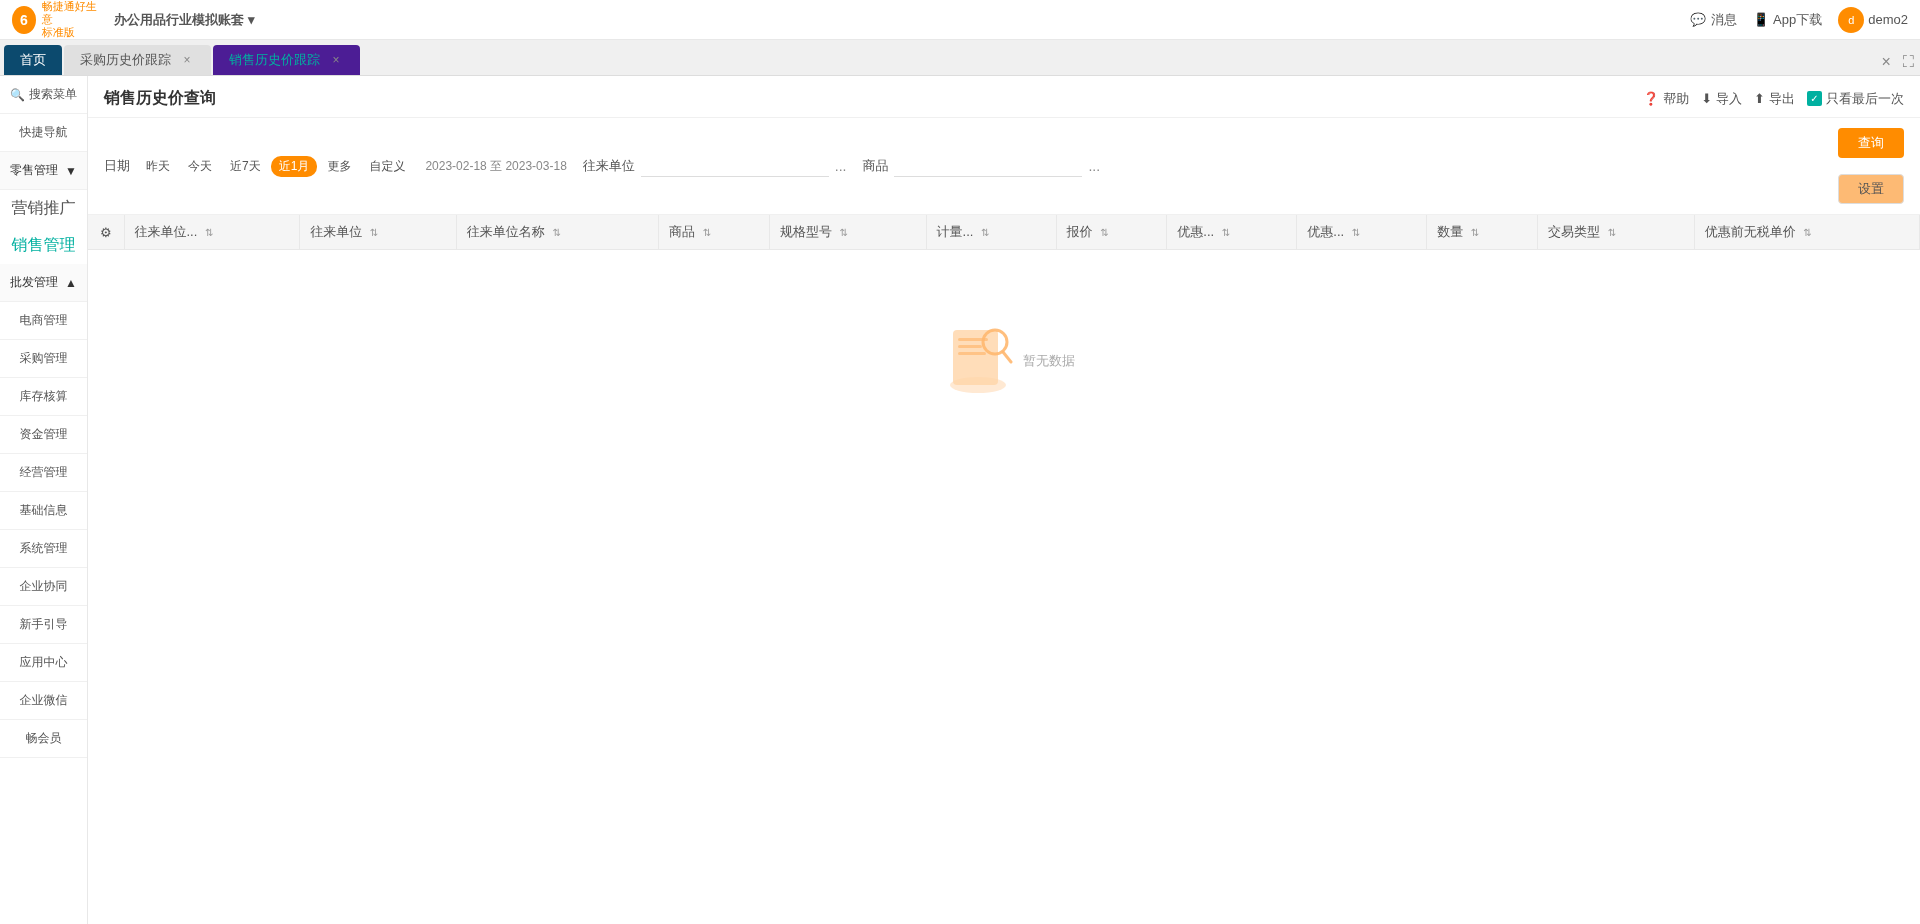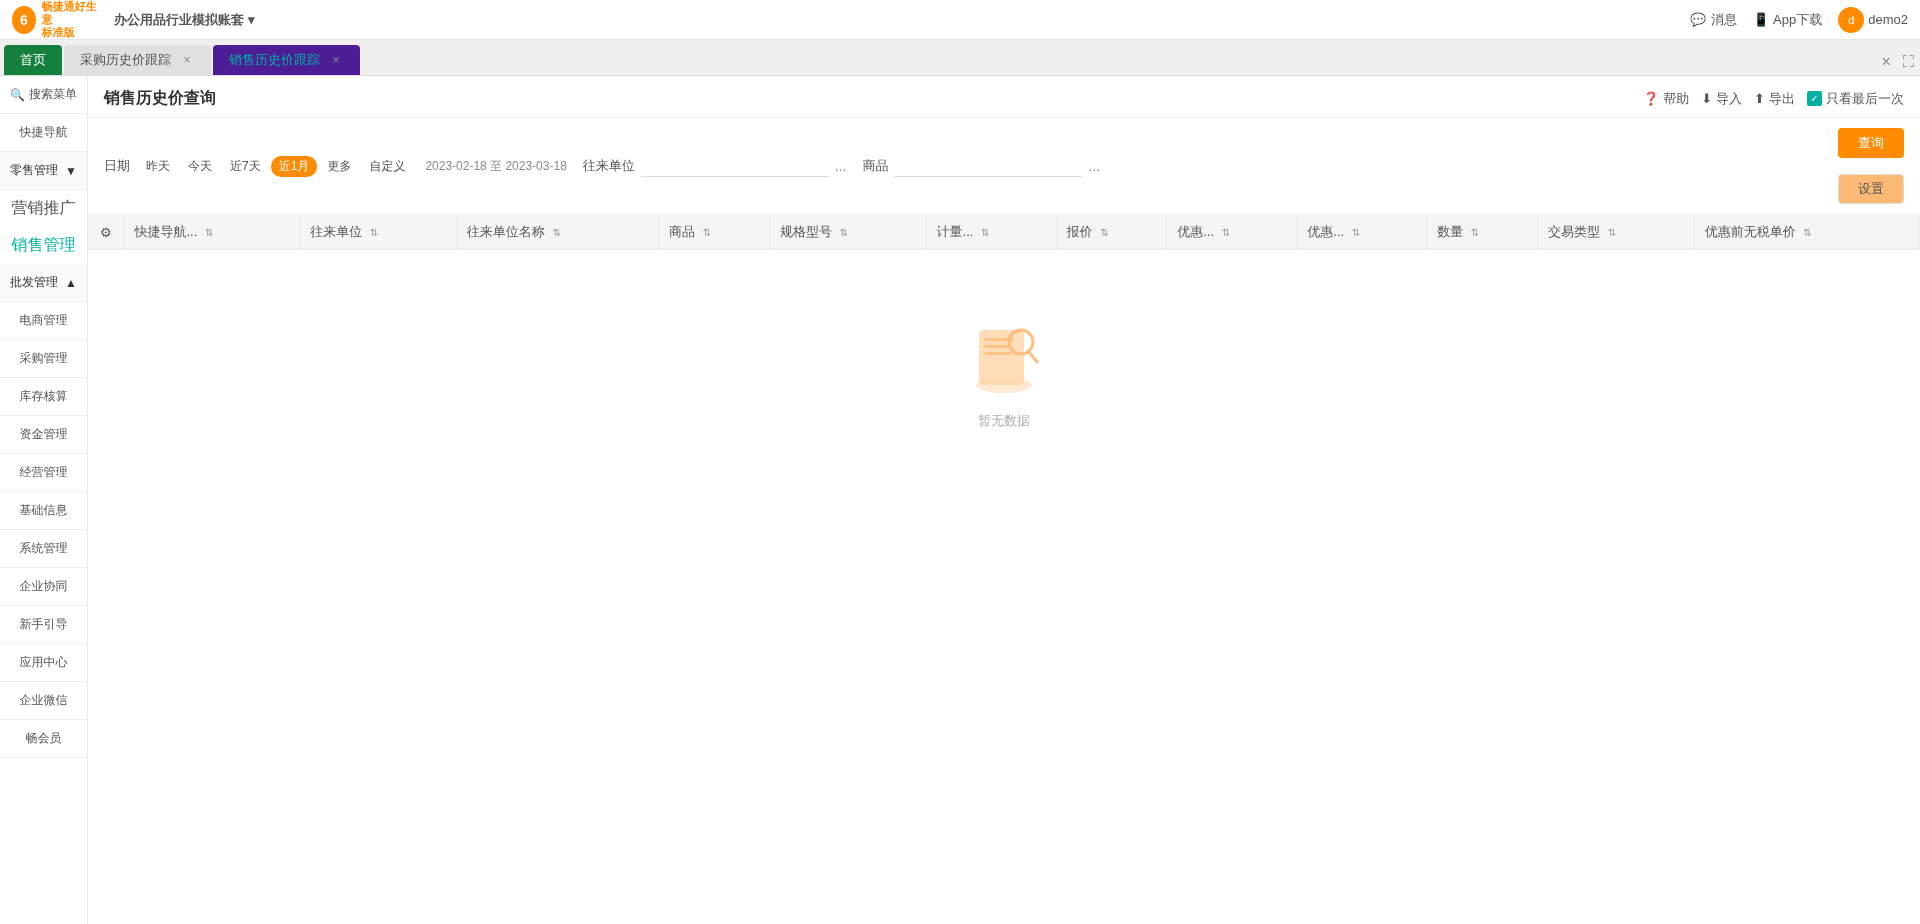--- a/index.html
+++ b/index.html
@@ -37,21 +37,21 @@
       align-items: center;
       justify-content: center;
       color: white;
       font-size: 14px;
       font-weight: bold;
     }
     .logo-text {
       font-size: 11px;
       color: #ff8c00;
       line-height: 1.2;
-      font-weight: bold;
+      font-weight: normal;
     }
     .header-dropdown {
       display: flex;
       align-items: center;
       gap: 4px;
       padding: 4px 8px;
       cursor: pointer;
       color: #555;
       font-size: 13px;
       font-weight: bold;
@@ -105,21 +105,21 @@
       background: #e0e0e0;
       margin-right: 2px;
       white-space: nowrap;
     }
     .tab.active {
       background: #4c1d95;
       color: #00b0a0;
       font-weight: 500;
     }
     .tab-home {
-      background: #15803d;
+      background: #0c4a6e;
       color: white;
     }
     .tab-close {
       font-size: 12px;
       color: #888;
       cursor: pointer;
       display: flex;
       align-items: center;
       justify-content: center;
       width: 16px;
@@ -374,22 +374,23 @@
     .th-gear {
       width: 36px;
       text-align: center;
       padding: 8px 4px;
     }
 
     
     .empty-state {
       flex: 1;
       display: flex;
-      flex-direction: column;
-      align-items: center;
+      flex-direction: row;
+      align-items: center;
+      justify-content: center;
       padding: 60px 0;
     }
     .empty-text {
       color: #aaa;
       font-size: 13px;
     }
 
     
     .empty-illustration {
       width: 90px;
@@ -569,21 +570,21 @@
       </div>
 
       <div class="table-container">
         <table>
           <thead>
             <tr>
               <th class="th-gear">
                 <span>⚙</span>
               </th>
               <th>
-                <span>快捷导航...</span>
+                <span>往来单位...</span>
                 <span class="sort-icon">⇅</span>
               </th>
               <th>
                 <span>往来单位</span>
                 <span class="sort-icon">⇅</span>
               </th>
               <th>
                 <span>往来单位名称</span>
                 <span class="sort-icon">⇅</span>
               </th>

